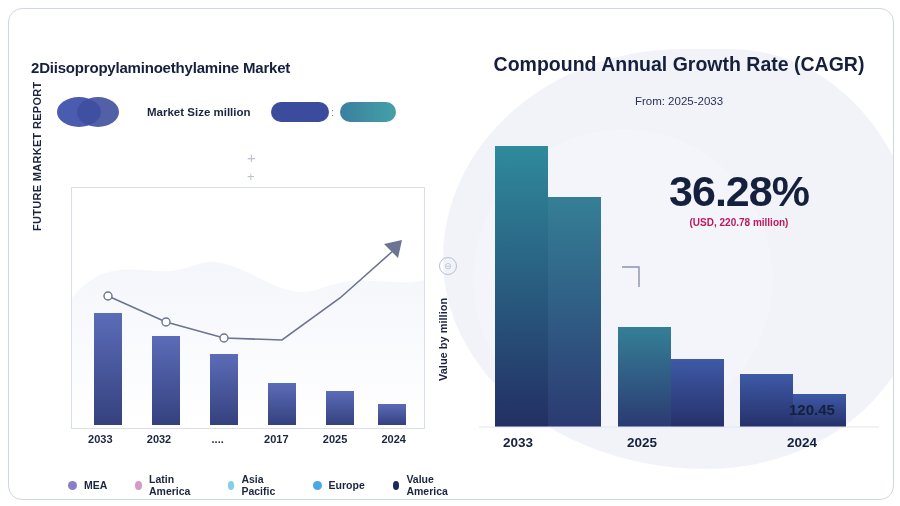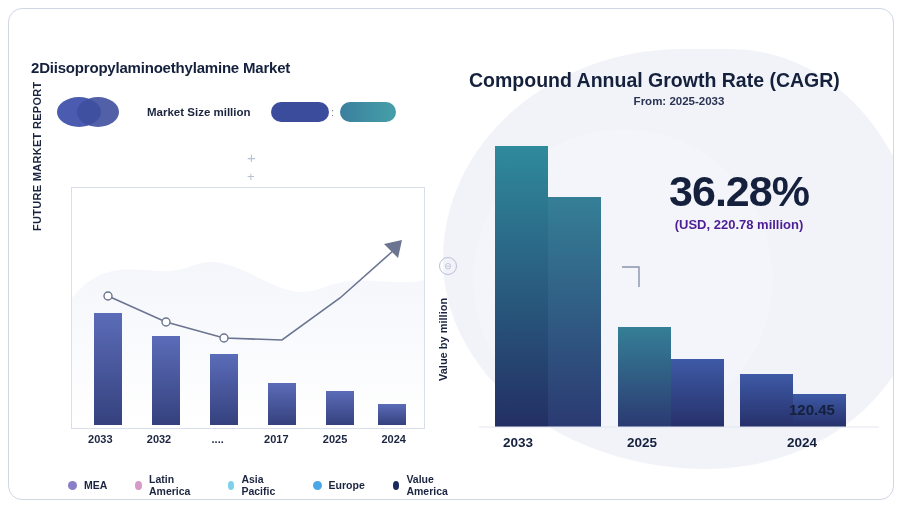--- a/index.html
+++ b/index.html
@@ -61,24 +61,24 @@
   .lbl-right-val{position:absolute;left:340px;top:190px;font-size:10.5px;font-weight:bold;color:#1c2540;}
   .xlabels{position:absolute;left:62px;top:424px;width:352px;display:flex;}
   .xlabels span{flex:1;text-align:center;font-size:11px;font-weight:bold;color:#1c2540;}
 
   .legend-bottom{position:absolute;left:59px;top:464px;display:flex;gap:28px;align-items:center;}
   .lg{display:flex;align-items:center;gap:7px;font-size:10.5px;font-weight:bold;color:#1c2540;}
   .lg i{width:9px;height:9px;border-radius:50%;display:inline-block;}
 
   
   .right{position:absolute;left:450px;top:0;width:434px;height:490px;}
-  .cagr-title{position:absolute;left:10px;top:60px;width:420px;text-align:left;font-size:19.5px;font-weight:bold;color:#14203c;}
-  .cagr-from{position:absolute;left:10px;top:86px;width:420px;text-align:center;font-size:11.5px;color:#2a3352;font-weight:bold;}
+  .cagr-title{position:absolute;left:10px;top:44px;width:420px;text-align:center;font-size:19.5px;font-weight:bold;color:#14203c;}
+  .cagr-from{position:absolute;left:10px;top:86px;width:420px;text-align:center;font-size:11.5px;color:#2a3352;}
   .cagr-big{position:absolute;left:150px;top:158px;width:260px;text-align:center;font-size:43px;font-weight:bold;color:#14203c;letter-spacing:-1px;}
-  .cagr-sub{position:absolute;left:150px;top:208px;width:260px;text-align:center;font-size:13px;font-weight:bold;color:#4c1d95;}
+  .cagr-sub{position:absolute;left:150px;top:208px;width:260px;text-align:center;font-size:10px;font-weight:bold;color:#be185d;}
   .value-axis{
     position:absolute;left:-22px;top:372px;
     transform:rotate(-90deg);transform-origin:left top;
     font-size:11px;font-weight:bold;color:#1c2540;white-space:nowrap;
   }
   .rxlabels{position:absolute;left:20px;top:426px;width:414px;}
   .rxlabels span{position:absolute;font-size:13.5px;font-weight:bold;color:#14203c;}
   .rvalue{position:absolute;left:330px;top:392px;font-size:15px;font-weight:bold;color:#14203c;}
 </style>
 </head>

